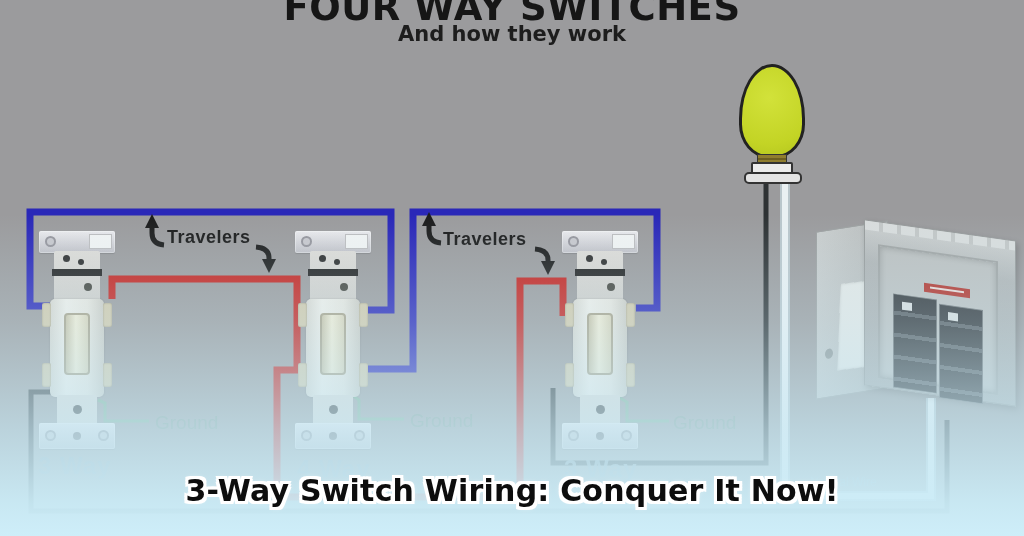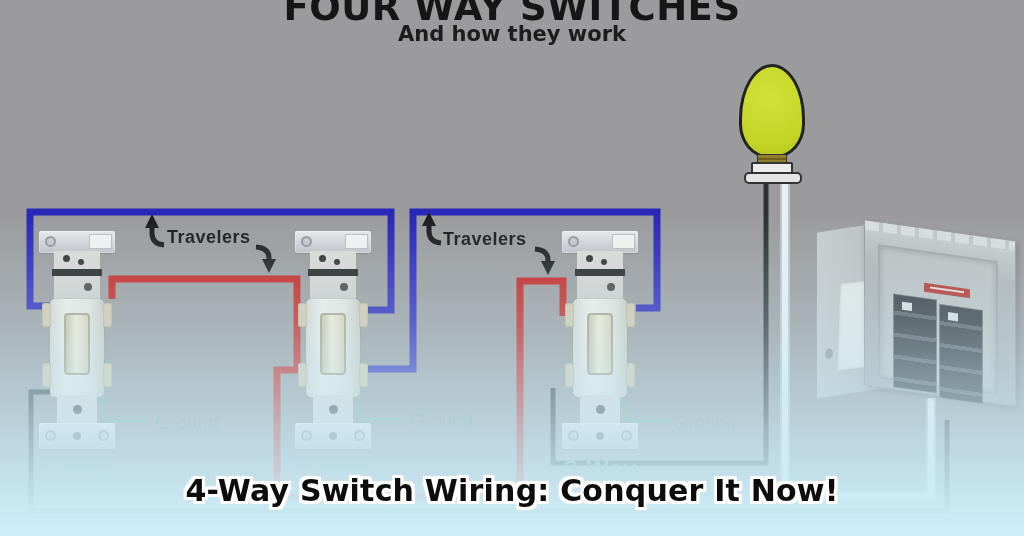--- a/index.html
+++ b/index.html
@@ -336,15 +336,15 @@
   <div class="ground-label" style="left:410px;top:410px">Ground</div>
   <div class="ground-label" style="left:673px;top:412px">Ground</div>
 
   <div class="way-label" style="left:38px;top:452px">3 Way</div>
   <div class="way-label" style="left:297px;top:455px">4 Way</div>
   <div class="way-label" style="left:564px;top:455px">3 Way</div>
 
   <div id="neutral-label">Neutral Wire</div>
 
   <div id="fade-overlay"></div>
-  <div id="headline">4-Way Switch Wiring: Conquer It Now!</div>
+  <div id="headline">3-Way Switch Wiring: Conquer It Now!</div>
 
 </div>
 
 </body></html>

